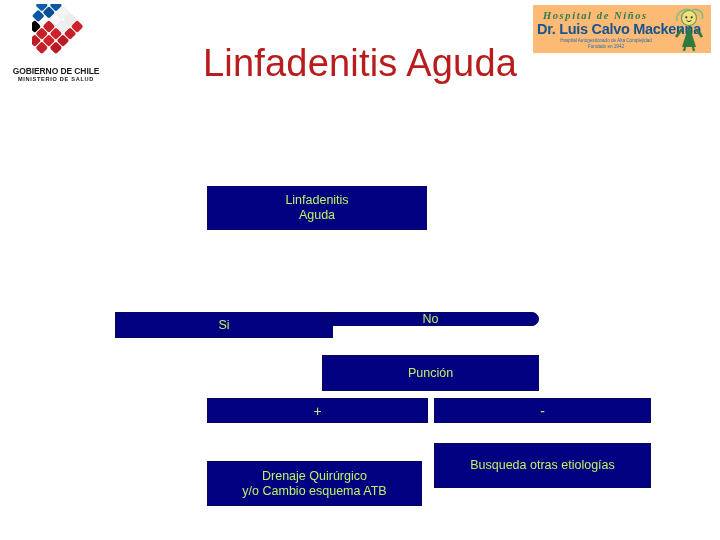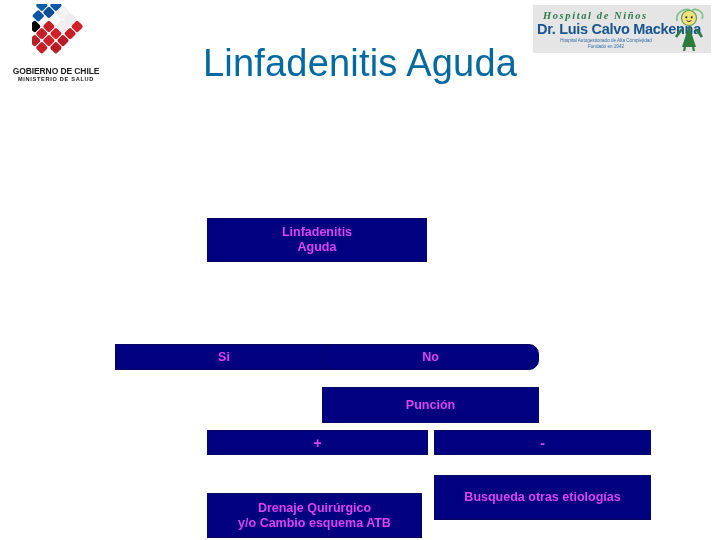--- a/index.html
+++ b/index.html
@@ -50,21 +50,21 @@
     font-size: 5.6px;
     letter-spacing: 0.7px;
   }
 
   #hosp-logo {
     position: absolute;
     left: 533px;
     top: 5px;
     width: 178px;
     height: 48px;
-    background: #e5e5e5;
+    background: #fdba74;
     overflow: hidden;
   }
   #hosp-line1 {
     position: absolute;
     left: 10px;
     top: 5px;
     font-family: "Liberation Serif", serif;
     font-style: italic;
     font-weight: bold;
     font-size: 10.5px;
@@ -98,57 +98,56 @@
   #hosp-kid { position: absolute; right: 2px; top: 2px; }
 
   
   #page-title {
     position: absolute;
     left: 0;
     top: 42px;
     width: 720px;
     text-align: center;
     font-size: 38px;
-    color: #0369a1;
+    color: #b91c1c;
     font-weight: normal;
     letter-spacing: 0.2px;
   }
 
   
   #flowchart {
     position: absolute;
     left: 0;
     top: 0;
     width: 720px;
     height: 540px;
   }
   .node {
     position: absolute;
     background: #000080;
     border: 1px solid #06065e;
     box-sizing: border-box;
-    color: #d946ef;
-    font-weight: bold;
+    color: #bef264;
+    font-weight: normal;
     font-size: 12.5px;
     line-height: 15px;
     text-align: center;
     display: flex;
     flex-direction: column;
     align-items: center;
     justify-content: center;
     white-space: nowrap;
-    margin-top: 32px;
   }
   .node .ln { display: block; }
   .sign { font-size: 14px; line-height: 14px; }
 
   #n-linfadenitis   { left: 207px; top: 186px; width: 220px; height: 44px; }
   #n-respuesta      { left: 207px; top: 250px; width: 220px; height: 41px; }
   #n-si             { left: 115px;  top: 312px; width: 218px; height: 26px; }
-  #n-no             { left: 322px; top: 312px; width: 217px; height: 26px; border-radius: 10px; }
+  #n-no             { left: 322px; top: 312px; width: 217px; height: 14px; border-radius: 10px; }
   #n-puncion        { left: 322px; top: 355px; width: 217px; height: 36px; }
   #n-plus           { left: 207px; top: 398px; width: 221px; height: 25px; }
   #n-minus          { left: 434px; top: 398px; width: 217px; height: 25px; }
   #n-drenaje        { left: 207px; top: 461px; width: 215px; height: 45px; }
   #n-cambio         { left: 434px; top: 443px; width: 217px; height: 45px; }
 </style>
 </head>
 <body>
 
 <div id="gob-logo">

